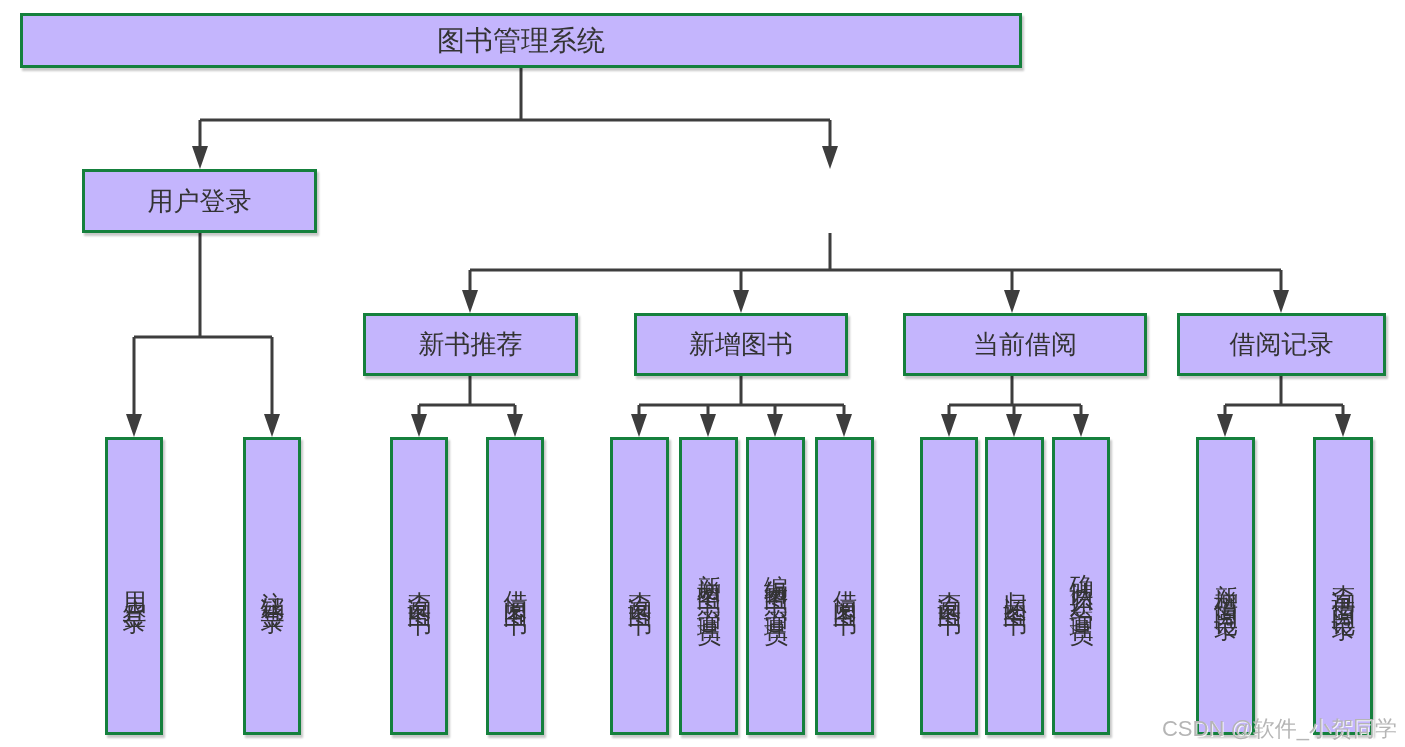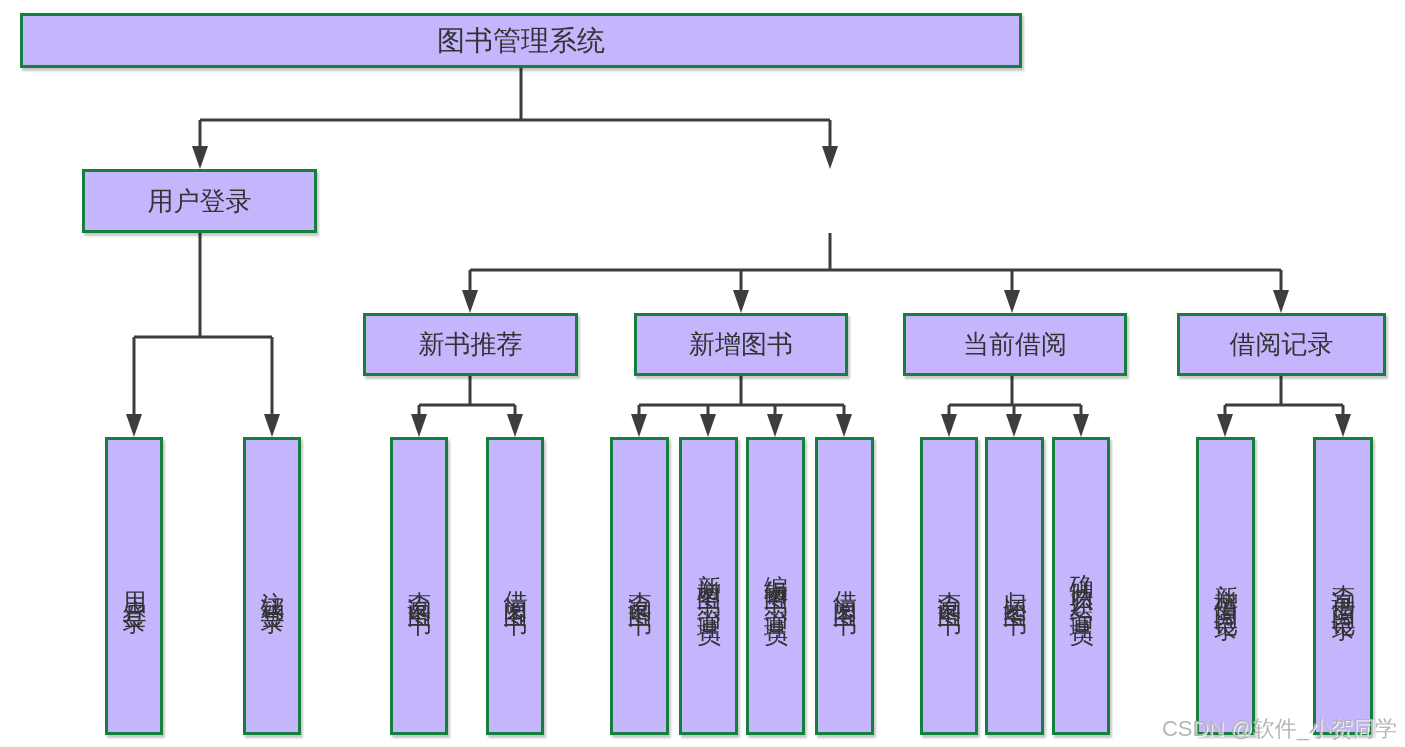--- a/index.html
+++ b/index.html
@@ -33,21 +33,21 @@
     white-space: nowrap;
   }
   
   .n-root   { left: 20px;   top: 13px;  width: 1002px; height: 55px; font-size: 28px; }
   
   .n-l1a    { left: 82px;   top: 169px; width: 235px;  height: 64px; font-size: 26px; }
   .n-l1b    { left: 712px;  top: 169px; width: 235px;  height: 64px; font-size: 26px; }
   
   .n-l2a    { left: 363px;  top: 313px; width: 215px;  height: 63px; font-size: 26px; }
   .n-l2b    { left: 634px;  top: 313px; width: 214px;  height: 63px; font-size: 26px; }
-  .n-l2c    { left: 903px;  top: 313px; width: 224px;  height: 63px; font-size: 26px; }
+  .n-l2c    { left: 903px;  top: 313px; width: 244px;  height: 63px; font-size: 26px; }
   .n-l2d    { left: 1177px; top: 313px; width: 209px;  height: 63px; font-size: 26px; }
   
   .leaf     { top: 437px; height: 298px; font-size: 24px; }
   .leaf .vtext {
     writing-mode: vertical-rl;
     text-orientation: mixed;
     letter-spacing: 7px;
     line-height: 1.2;
   }
   .n-a1 { left: 105px;  width: 58px; }

